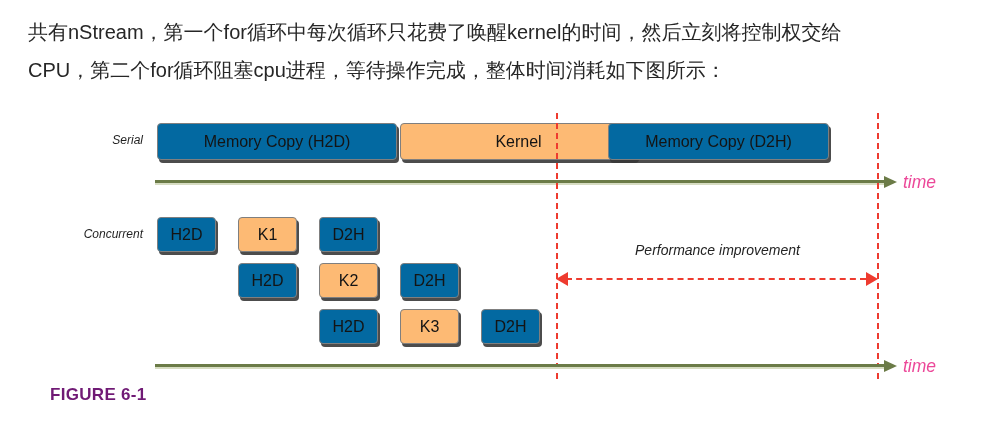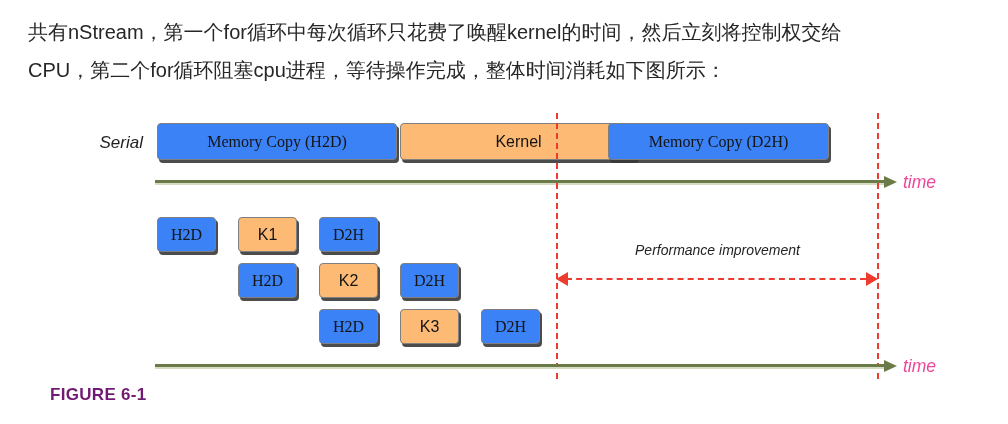--- a/index.html
+++ b/index.html
@@ -11,29 +11,29 @@
     overflow:hidden;
   }
   .intro {
     position:absolute; left:28px; top:13px; width:960px;
     font-size:20px; line-height:38px; color:#262626;
   }
   .figure { position:absolute; left:0; top:0; width:1008px; height:424px; }
 
   .row-label {
     position:absolute; width:115px; text-align:right;
-    font-style:italic; font-size:17px; color:#1f1f1f;
+    font-style:italic; font-size:12px; color:#1f1f1f;
   }
   .box {
     position:absolute; display:flex; align-items:center; justify-content:center;
     border:1px solid #7f7f7f; border-radius:4px;
     box-shadow:2px 3px 0 rgba(56,56,56,.9);
     font-size:16px; color:#141414; white-space:nowrap;
   }
-  .green  { background:#3b82f6;font-family:Liberation Serif, serif; }
+  .green  { background:#0369a1; }
   .purple { background:#fdba74; }
   .serial-box { top:123px; height:37px; }
   .c-box { width:59px; height:35px; }
 
   .axis-line {
     position:absolute; height:3px; background:#6b7b47;
     box-shadow:0 2px 0 #d7ddc2;
   }
   .axis-head {
     position:absolute; width:0; height:0;
@@ -82,20 +82,21 @@
   <div class="box purple serial-box" style="left:400px; width:237px;">Kernel</div>
   <div class="box green serial-box" style="left:608px; width:221px;">Memory Copy (D2H)</div>
 
   <div class="axis-line" style="left:155px; top:180px; width:729px;"></div>
   <div class="axis-head" style="left:884px; top:175.5px;"></div>
   <div class="time-label" style="left:903px; top:172px;">time</div>
 
   <div class="red-vline" style="left:556px;"></div>
   <div class="red-vline" style="left:877px;"></div>
 
+  <div class="row-label" style="left:28px; top:227px;">Concurrent</div>
 
   <div class="box green c-box" style="left:157px; top:217px;">H2D</div>
   <div class="box purple c-box" style="left:238px; top:217px;">K1</div>
   <div class="box green c-box" style="left:319px; top:217px;">D2H</div>
 
   <div class="box green c-box" style="left:238px; top:263px;">H2D</div>
   <div class="box purple c-box" style="left:319px; top:263px;">K2</div>
   <div class="box green c-box" style="left:400px; top:263px;">D2H</div>
 
   <div class="box green c-box" style="left:319px; top:309px;">H2D</div>

